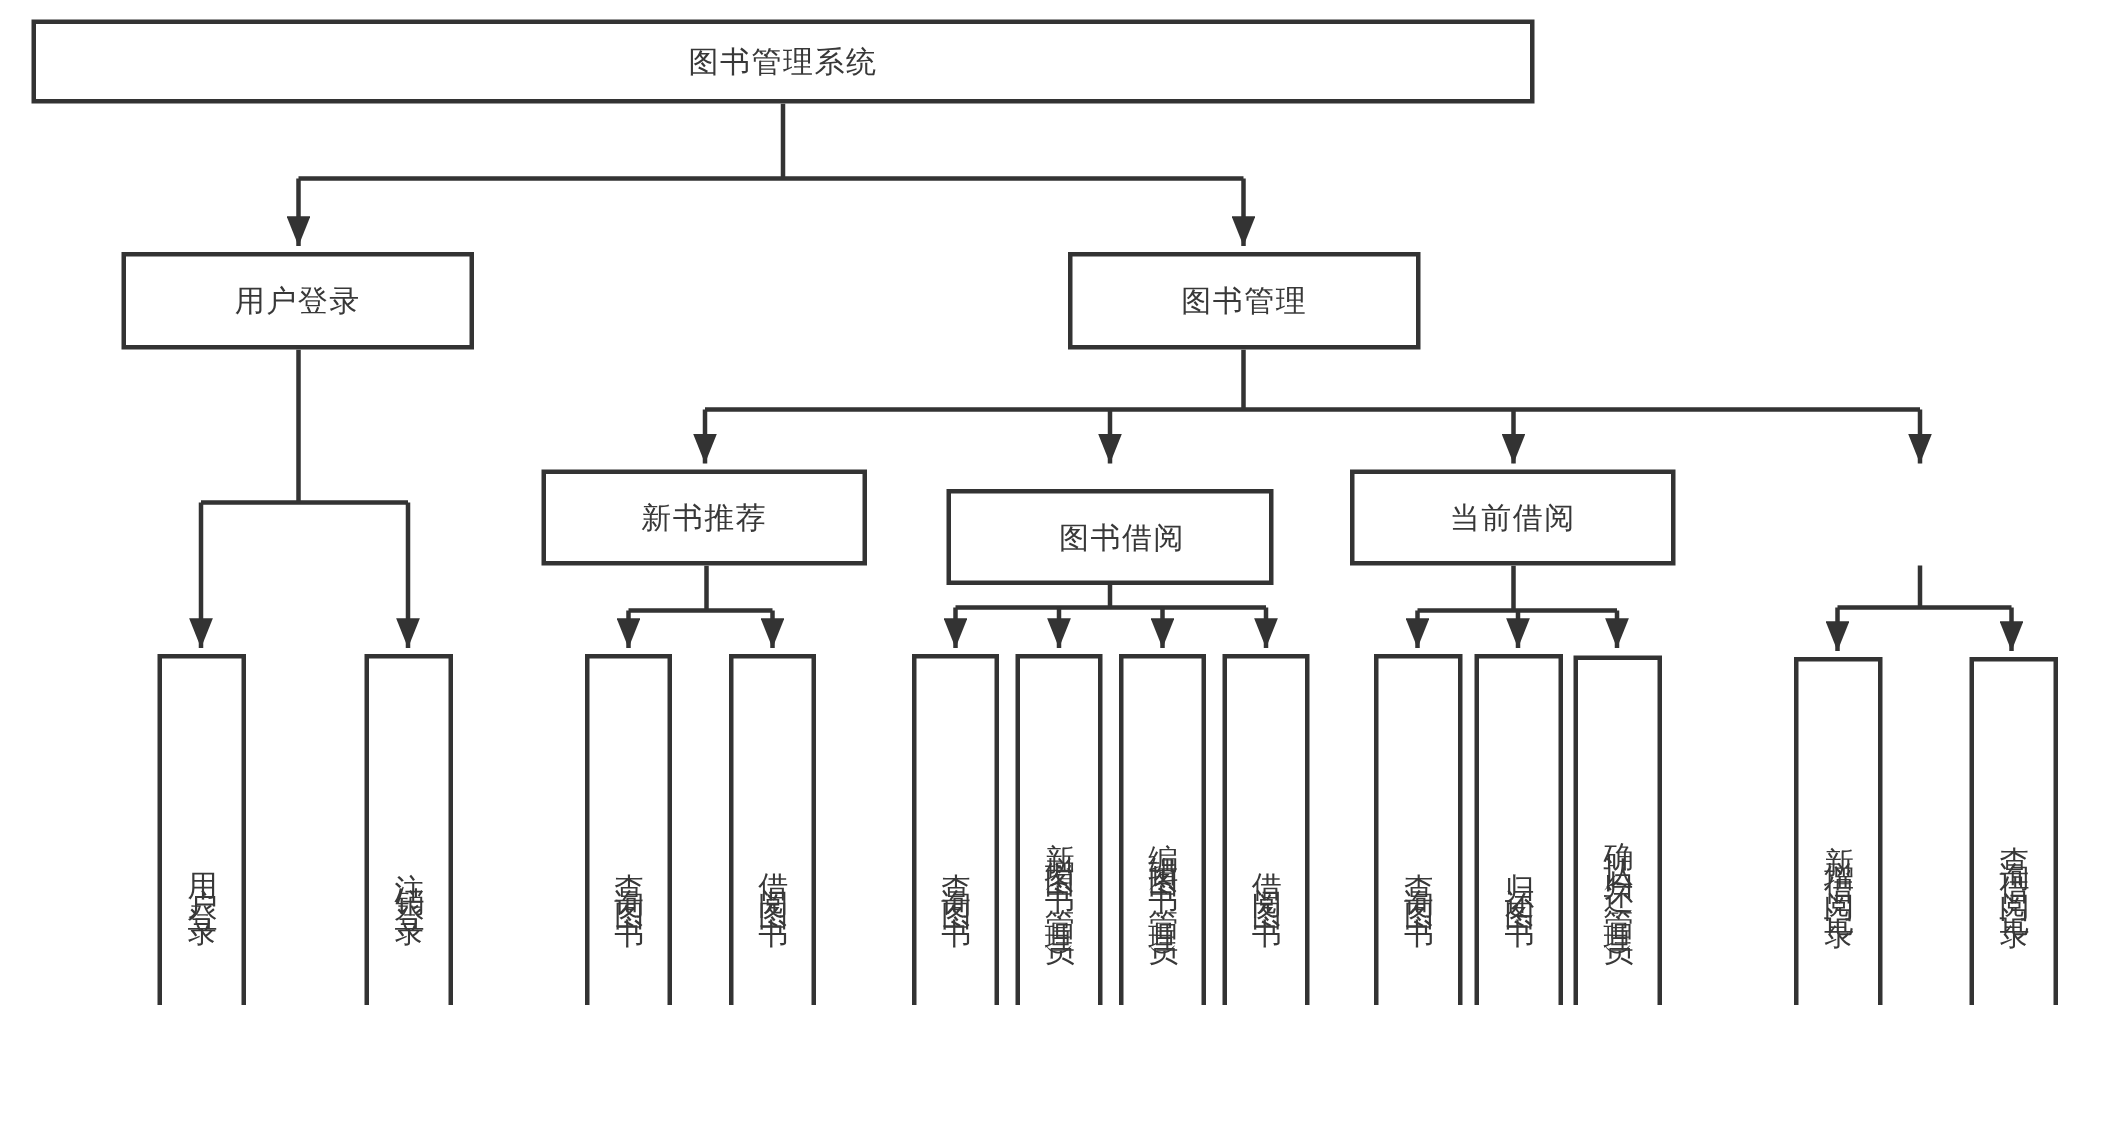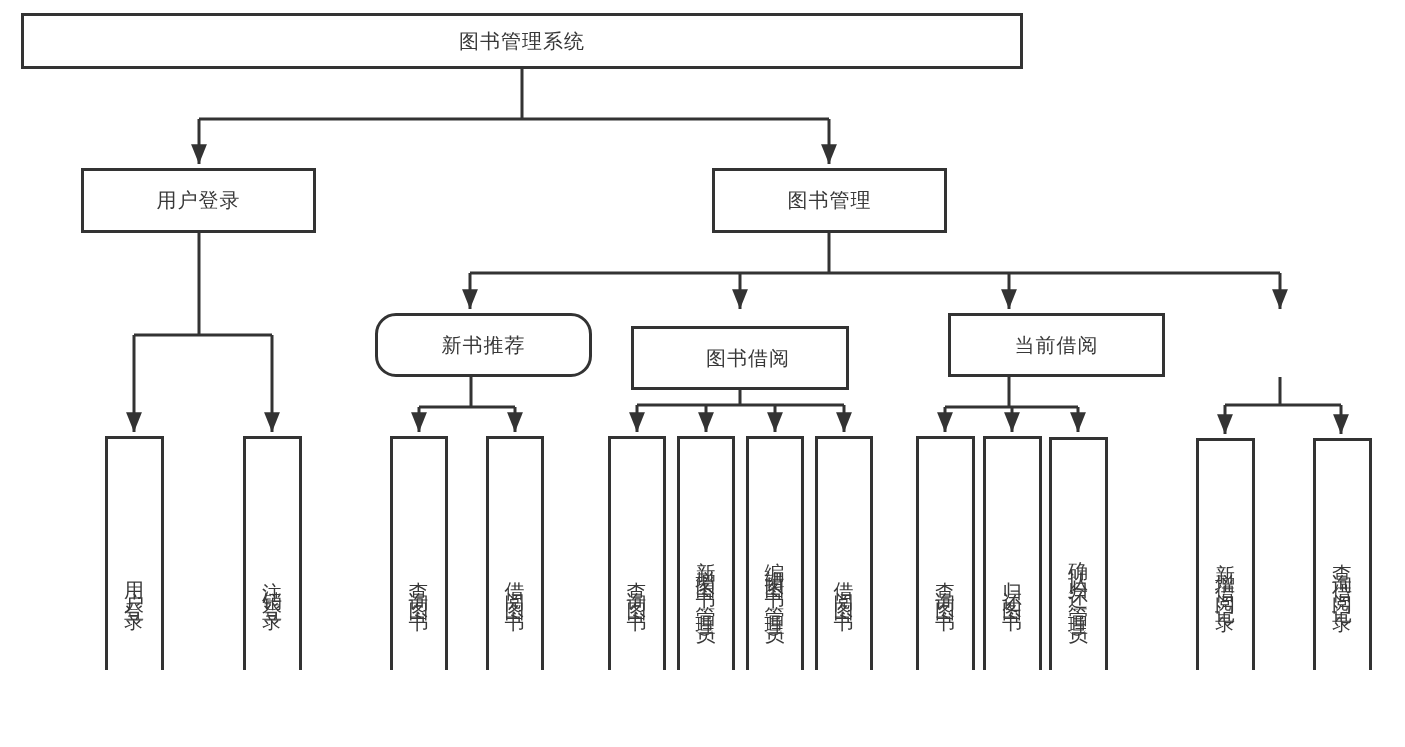--- a/index.html
+++ b/index.html
@@ -108,23 +108,23 @@
     <path class="edge" d="M1280 377 V405 M1225 405 H1341"></path>
     <path class="edge arrow" d="M1225 405 V434"></path>
     <path class="edge arrow" d="M1341 405 V434"></path>
   </svg>
 
   <div class="box" style="left:21px; top:13px; width:1002px; height:56px;">图书管理系统</div>
 
   <div class="box" style="left:81px; top:168px; width:235px; height:65px;">用户登录</div>
   <div class="box" style="left:712px; top:168px; width:235px; height:65px;text-align:right;">图书管理</div>
 
-  <div class="box" style="left:375px; top:313px; width:217px; height:64px;border-radius:21px;">新书推荐</div>
+  <div class="box" style="left:361px; top:313px; width:217px; height:64px;">新书推荐</div>
   <div class="box" style="left:631px; top:326px; width:218px; height:64px;padding-left:16px;">图书借阅</div>
-  <div class="box" style="left:900px; top:313px; width:217px; height:64px;margin-left:48px;">当前借阅</div>
+  <div class="box" style="left:900px; top:313px; width:217px; height:64px;">当前借阅</div>
 
   <div class="vbox" style="left:105px; top:436px; width:59px; height:300px;">
     <span class="vtext">用户登录</span>
   </div>
   <div class="vbox" style="left:243px; top:436px; width:59px; height:300px;">
     <span class="vtext">注销登录</span>
   </div>
 
   <div class="vbox" style="left:390px; top:436px; width:58px; height:300px;">
     <span class="vtext">查询图书</span>

